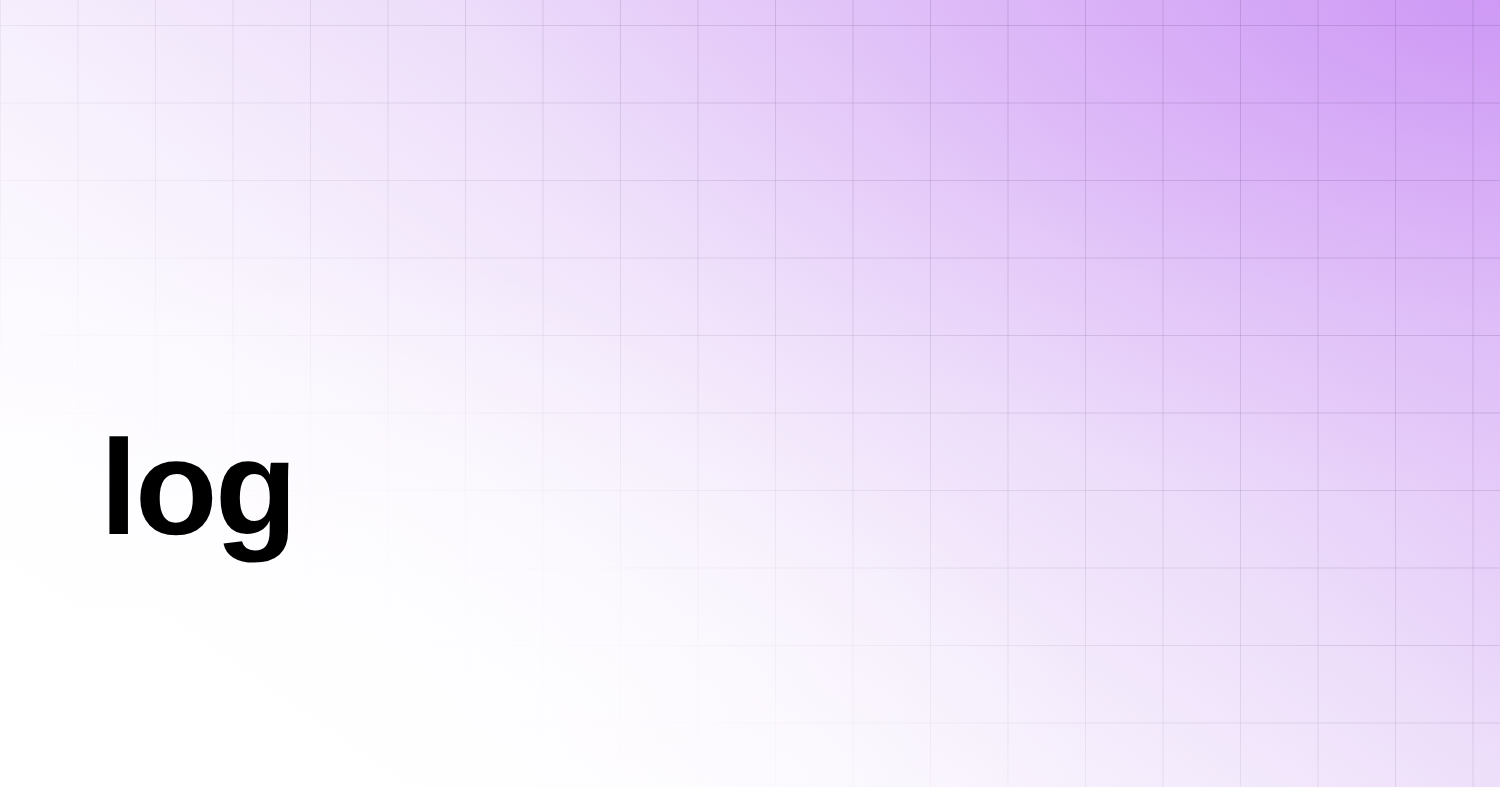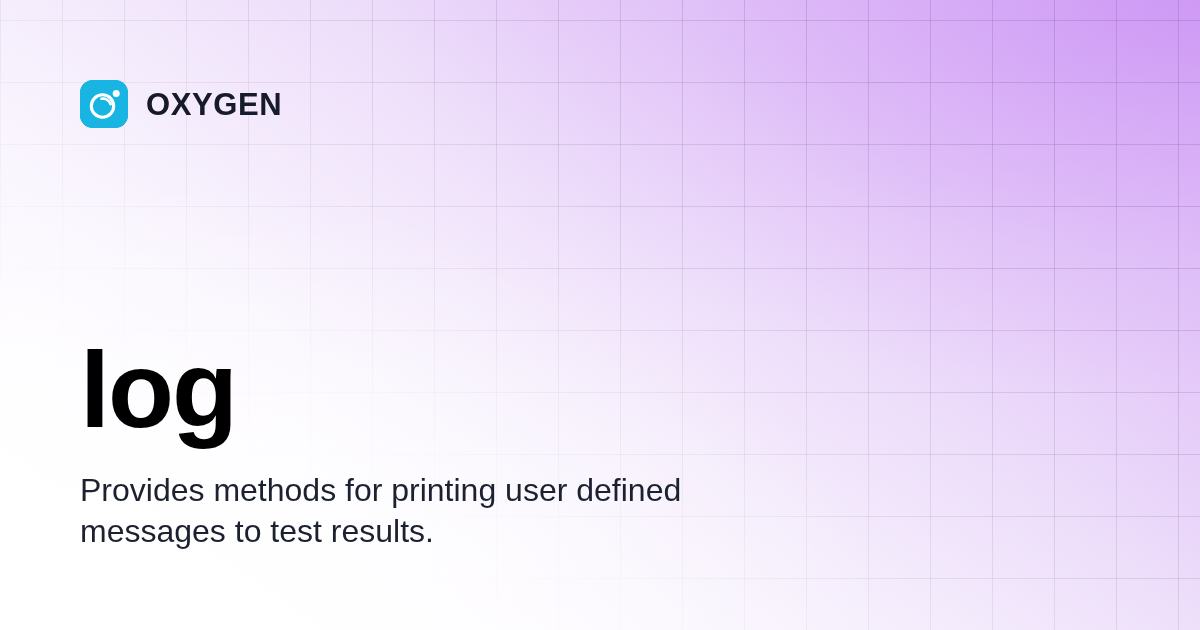--- a/index.html
+++ b/index.html
@@ -166,31 +166,19 @@
 
 <div id="canvas">
 
   <div class="bg-gradient"></div>
   <div class="bg-bloom"></div>
   <div class="bg-grid"></div>
   <div class="bg-wash"></div>
 
   <div class="content">
 
-    <div class="brand">
-      <span class="brand-mark">
-        <svg viewBox="0 0 48 48" aria-hidden="true">
-          <rect x="0" y="0" width="48" height="48" rx="13" ry="13" fill="#18b5e2"></rect>
-          <circle cx="22.5" cy="26" r="11.2" fill="none" stroke="#ffffff" stroke-width="3.1"></circle>
-          <path d="M17.6 20.6 A 8.4 8.4 0 0 1 28.3 20.0" fill="none" stroke="#ffffff" stroke-width="2.6" stroke-linecap="round" transform="rotate(34 22.5 26)"></path>
-          <circle cx="36.2" cy="13.6" r="3.5" fill="#ffffff"></circle>
-        </svg>
-      </span>
-      <span class="brand-name">OXYGEN</span>
-    </div>
 
     <div class="headline-block">
       <h1 class="headline">log</h1>
-      <p class="description">Provides methods for printing user defined messages to test results.</p>
     </div>
 
   </div>
 </div>
 
 </body></html>

